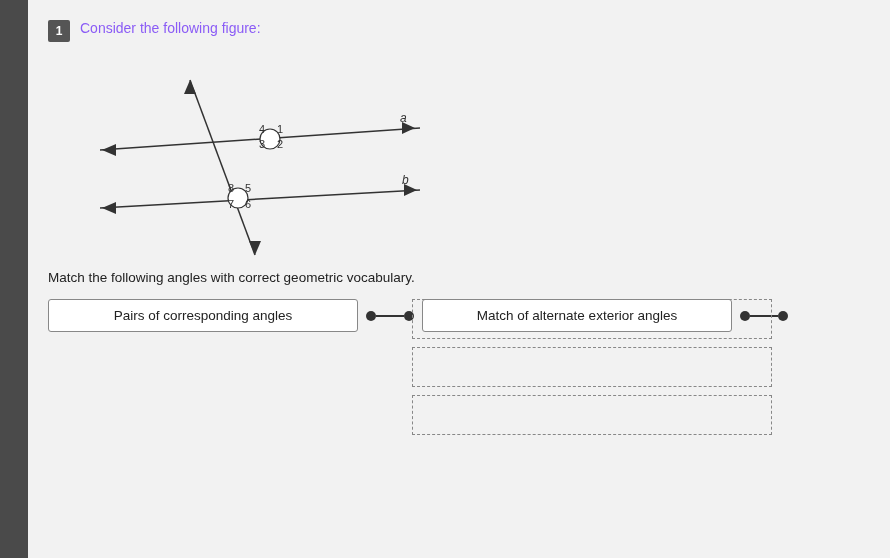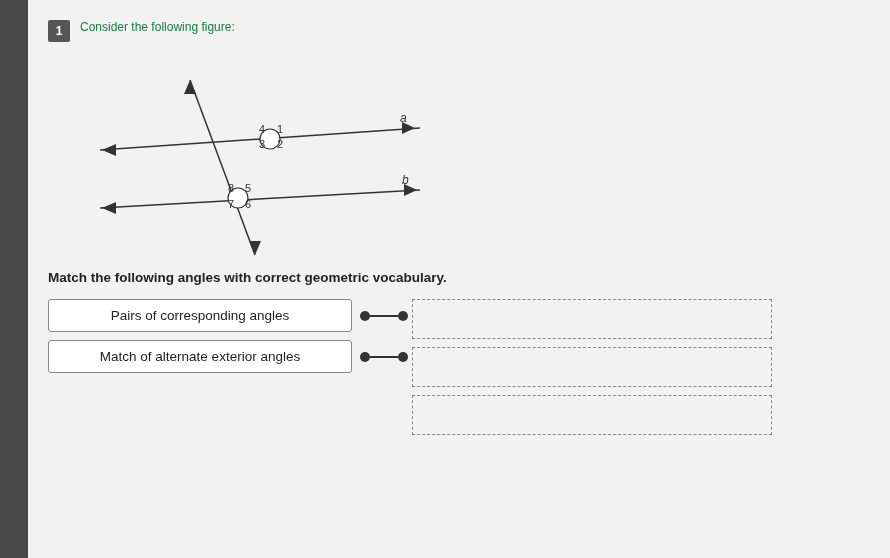--- a/index.html
+++ b/index.html
@@ -50,54 +50,53 @@
       display: flex;
       align-items: center;
       justify-content: center;
       border-radius: 2px;
       margin-right: 10px;
       flex-shrink: 0;
       margin-top: 2px;
     }
 
     .question-text {
-      font-size: 12px;
-      color: #15803d;
+      font-size: 14px;
+      color: #8b5cf6;
       margin-top: 2px;
     }
 
     .figure-area {
       margin: 10px 0 10px 32px;
       width: 340px;
       height: 200px;
       position: relative;
     }
 
     .figure-svg {
       width: 340px;
       height: 200px;
     }
 
     .match-instruction {
       font-size: 13.5px;
       color: #222;
       margin-bottom: 14px;
       margin-left: 0;
-      font-weight: bold;
     }
 
     .match-area {
       display: flex;
       gap: 0;
       align-items: flex-start;
     }
 
     .match-left {
       display: flex;
-      flex-direction: column;
+      flex-direction: row;
       gap: 8px;
       width: 360px;
     }
 
     .match-item {
       display: flex;
       align-items: center;
       gap: 8px;
     }
 

